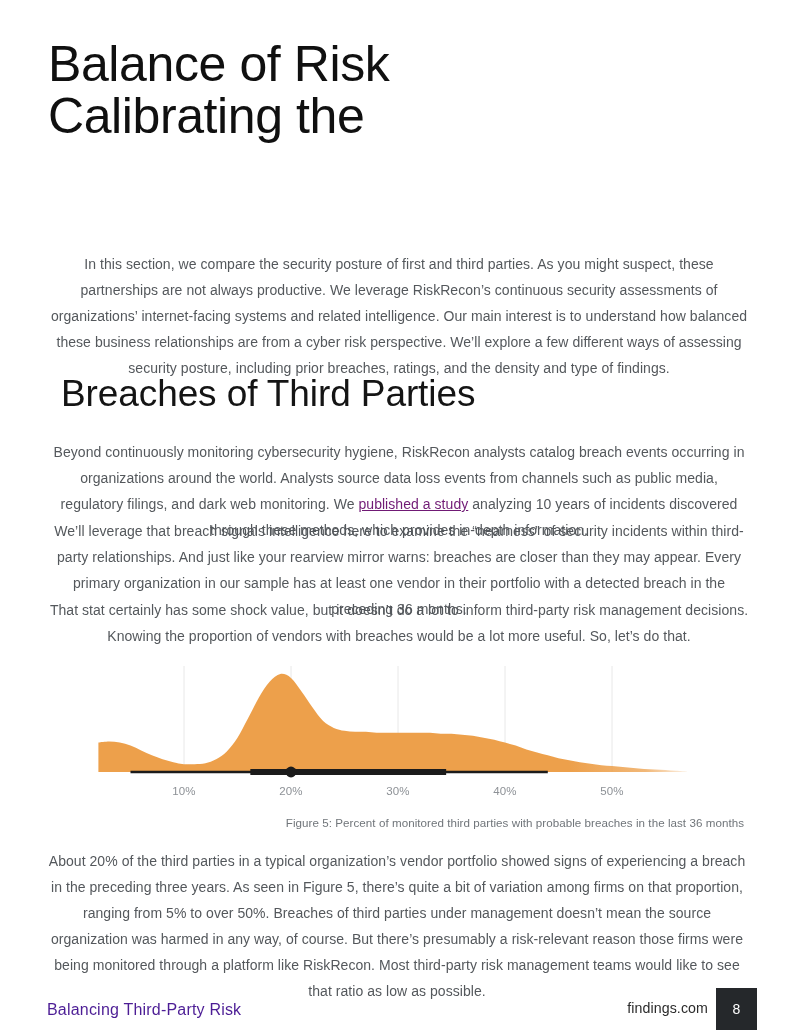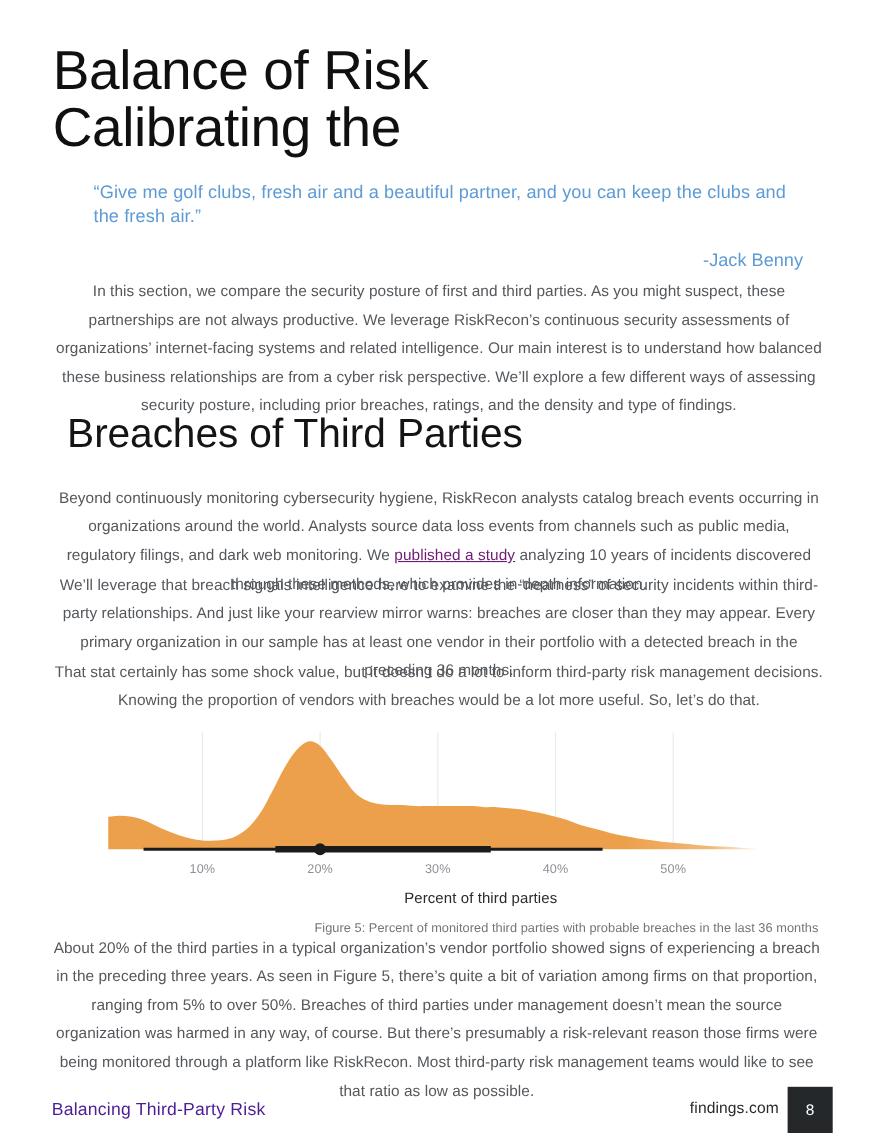--- a/index.html
+++ b/index.html
@@ -154,24 +154,20 @@
 </head>
 <body>
 
 <div class="page">
 
   <div class="title-block">
     <div class="title-line">Balance of Risk</div>
     <div class="title-line">Calibrating the</div>
   </div>
 
-  <div class="quote-block">
-    <div class="quote-text">“Give me golf clubs, fresh air and a beautiful partner, and you can keep the clubs and the fresh air.”</div>
-    <div class="quote-attrib">-Jack Benny</div>
-  </div>
 
   <p class="body-p p-intro">In this section, we compare the security posture of first and third parties. As you might suspect, these partnerships are not always productive. We leverage RiskRecon’s continuous security assessments of organizations’ internet-facing systems and related intelligence. Our main interest is to understand how balanced these business relationships are from a cyber risk perspective. We’ll explore a few different ways of assessing security posture, including prior breaches, ratings, and the density and type of findings.</p>
 
   <h2 class="section-heading">Breaches of Third Parties</h2>
 
   <p class="body-p p-b1"><span>Beyond continuously monitoring cybersecurity hygiene, RiskRecon analysts catalog breach events occurring in organizations around the world. Analysts source data loss events from channels such as public media, regulatory filings, and dark web monitoring. We </span><a class="inline-link">published a study</a><span> analyzing 10 years of incidents discovered through these methods, which provides in-depth information.</span></p>
 
   <p class="body-p p-b2">We’ll leverage that breach signals intelligence here to examine the “nearness” of security incidents within third-party relationships. And just like your rearview mirror warns: breaches are closer than they may appear. Every primary organization in our sample has at least one vendor in their portfolio with a detected breach in the preceding 36 months.</p>
   <p class="body-p p-b3">That stat certainly has some shock value, but it doesn’t do a lot to inform third-party risk management decisions. Knowing the proportion of vendors with breaches would be a lot more useful. So, let’s do that.</p>
 
@@ -197,21 +193,20 @@
           <circle cx="291" cy="112" r="5.4" fill="#1B1B1B"></circle>
         </svg>
     </div>
     <div class="axis-labels" id="axis-labels">
         <span class="axis-tick" style="left: 184px;">10%</span>
         <span class="axis-tick" style="left: 291px;">20%</span>
         <span class="axis-tick" style="left: 398px;">30%</span>
         <span class="axis-tick" style="left: 505px;">40%</span>
         <span class="axis-tick" style="left: 612px;">50%</span>
       </div>
-    <div class="axis-title">Percent of third parties</div>
     <div class="fig-caption">Figure 5: Percent of monitored third parties with probable breaches in the last 36 months</div>
   </div>
 
   <p class="body-p p-after">About 20% of the third parties in a typical organization’s vendor portfolio showed signs of experiencing a breach in the preceding three years. As seen in Figure 5, there’s quite a bit of variation among firms on that proportion, ranging from 5% to over 50%. Breaches of third parties under management doesn’t mean the source organization was harmed in any way, of course. But there’s presumably a risk-relevant reason those firms were being monitored through a platform like RiskRecon. Most third-party risk management teams would like to see that ratio as low as possible.</p>
 
   <div class="footer-left">Balancing Third-Party Risk</div>
   <div class="footer-site">findings.com</div>
   <div class="page-badge">8</div>
 
 </div>

